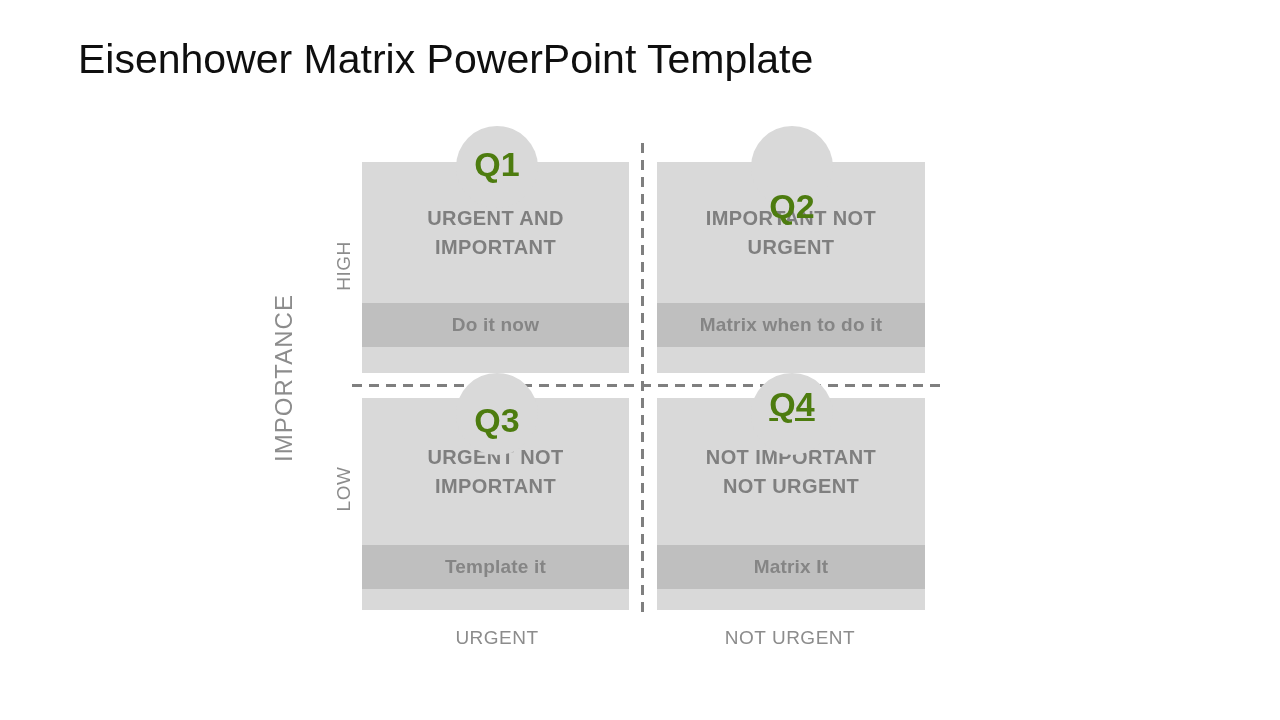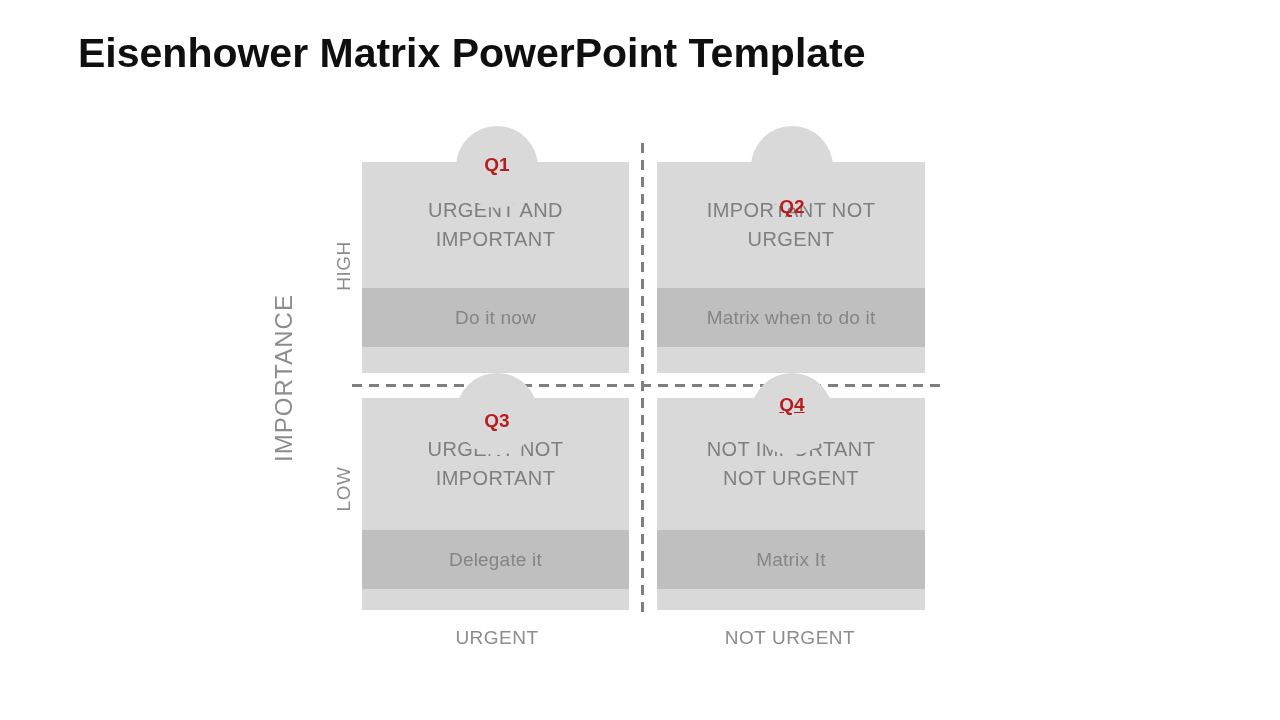--- a/index.html
+++ b/index.html
@@ -1,60 +1,60 @@
 <!DOCTYPE html>
 <html><head>
 <meta charset="utf-8">
 <style>
   html,body { margin:0; padding:0; background:#ffffff; }
   .slide {
     position:relative; width:1280px; height:720px; background:#ffffff;
     font-family:"Liberation Sans", sans-serif; overflow:hidden;
   }
   .slide-title {
-    position:absolute; left:78px; top:30px; margin:0;
-    font-size:41px; font-weight:700; color:#0f0f0f; white-space:nowrap;
+    position:absolute; left:78px; top:36px; margin:0;
+    font-size:41px; font-weight:400; color:#0f0f0f; white-space:nowrap;
   }
 
   
-  .quadrant { position:absolute; display:flex; flex-direction:column; z-index:2; }
+  .quadrant { position:absolute; display:flex; flex-direction:column; z-index:2;font-weight:bold; }
   .q1 { left:362px; top:162px; width:267px; height:211px; }
   .q2 { left:657px; top:162px; width:268px; height:211px; }
   .q3 { left:362px; top:398px; width:267px; height:212px; }
   .q4 { left:657px; top:398px; width:268px; height:212px; }
 
   .q-main {
     flex:1; display:flex; align-items:center; justify-content:center;
     background:#d9d9d9;
   }
   .q-heading {
     font-size:20px; line-height:29px; color:#7f7f7f; text-align:center;
     white-space:pre-line; letter-spacing:0.4px;
   }
   .q-band {
-    height:59px; background:#bfbfbf;
+    height:44px; background:#bfbfbf;
     display:flex; align-items:center; justify-content:center;
   }
   .q-band span { font-size:19px; color:#858585; letter-spacing:0.2px; }
   .q-strip { background:#d9d9d9; }
   .strip-top { height:26px; }
   .strip-bottom { height:21px; }
 
   
   .q-circle {
     position:absolute; width:82px; height:82px; border-radius:50%;
     background:#d9d9d9; z-index:3;
   }
   .c1 { left:456px; top:126px; }
   .c2 { left:751px; top:126px; }
   .c3 { left:456px; top:373px; }
   .c4 { left:751px; top:373px; }
   .q-tag {
     position:absolute; width:82px; text-align:center; z-index:4;
-    font-size:19px; font-weight:700; color:#b91c1c; line-height:31px;
+    font-size:34px; font-weight:700; color:#4d7c0f; line-height:31px;
   }
   .t1 { left:456px; top:149px; }
   .t2 { left:751px; top:149px;margin-top:42px; }
   .t3 { left:456px; top:405px; }
   .t4 { left:751px; top:389px;text-decoration:underline; }
 
   
   .h-dash {
     position:absolute; left:352px; top:384px; width:589px; height:3px; z-index:1;
     background:repeating-linear-gradient(90deg, #7f7f7f 0 10px, transparent 10px 17px);
@@ -121,21 +121,21 @@
     </div>
     <div class="q-strip strip-top"></div>
   </div>
 
   <div class="quadrant q3">
     <div class="q-main">
       <div class="q-heading">URGENT NOT
 IMPORTANT</div>
     </div>
     <div class="q-band">
-      <span>Delegate it</span>
+      <span>Template it</span>
     </div>
     <div class="q-strip strip-bottom"></div>
   </div>
 
   <div class="quadrant q4">
     <div class="q-main">
       <div class="q-heading">NOT IMPORTANT
 NOT URGENT</div>
     </div>
     <div class="q-band">

